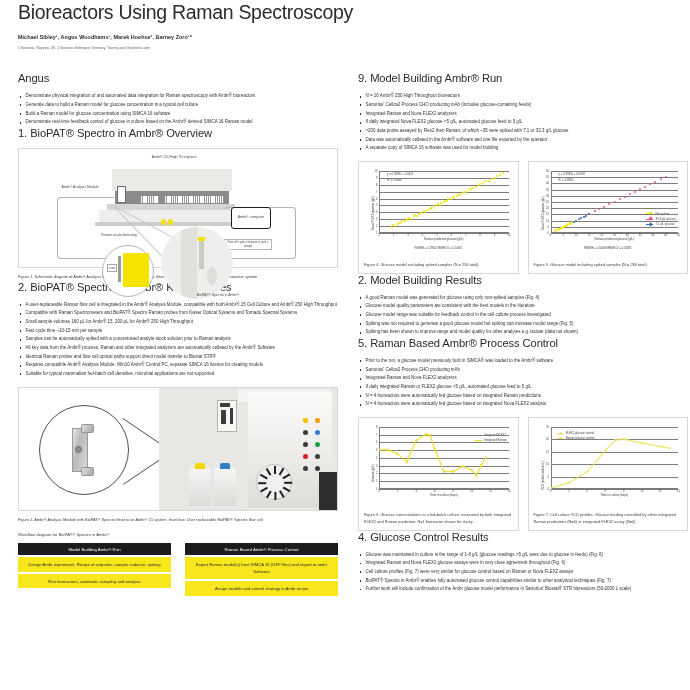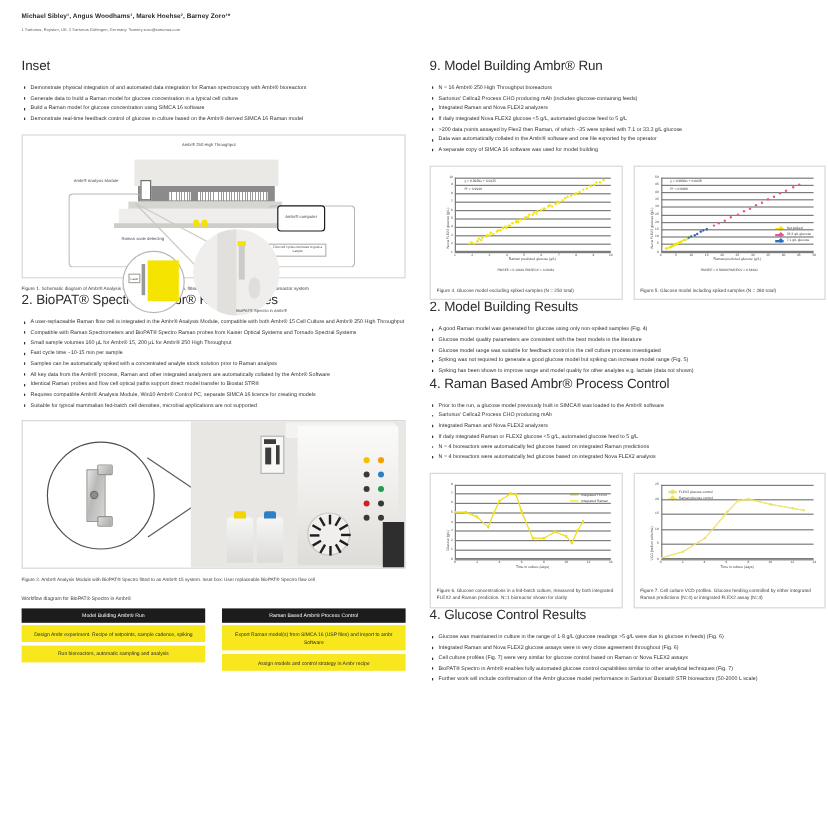--- a/index.html
+++ b/index.html
@@ -162,35 +162,37 @@
   .lg-row { display: flex; align-items: center; gap: 2.2px; white-space: nowrap; }
   .lg-mark { width: 7px; height: 1.4px; position: relative; flex: none; }
   .lg-mark i { position: absolute; left: 2.4px; top: -1.2px; width: 3.4px; height: 3.4px; display: block; }
   .statline { font-size: 2.7px; color: #3a3d3f; text-align: center; margin-top: 1px; }
 </style>
 </head>
 <body>
 
 <div class="poster">
 
+  <div class="title">Bioreactors Using Raman Spectroscopy</div>
   <div class="authors">Michael Sibley¹, Angus Woodhams¹, Marek Hoehse², Barney Zoro¹*</div>
   <div class="affil">1 Sartorius, Royston, UK. 2 Sartorius Göttingen, Germany. *barney.zoro@sartorius.com</div>
 
   <div class="cols">
 
     <div class="col">
 
-      <h2 class="sec">Inset</h2>
+      <h2 class="sec">Angus</h2>
       <ul class="bul">
         <li>Demonstrate physical integration of and automated data integration for Raman spectroscopy with Ambr® bioreactors</li>
         <li>Generate data to build a Raman model for glucose concentration in a typical cell culture</li>
         <li>Build a Raman model for glucose concentration using SIMCA 16 software</li>
         <li>Demonstrate real-time feedback control of glucose in culture based on the Ambr® derived SIMCA 16 Raman model</li>
       </ul>
 
+      <h2 class="sec sec-gap">1. BioPAT® Spectro in Ambr® Overview</h2>
 
       <div class="figbox fig1">
         <div class="schem">
           <div class="sch-label" style="left:110px; top:6px; width:90px;">Ambr® 250 High Throughput</div>
           <div class="sch-label" style="left:40px; top:36px; width:42px;">Ambr® Analysis Module</div>
 
           <div class="vessel-top"></div>
           <div class="vessel-mid"></div>
           <div class="vessel-base"></div>
           <div class="vessel-deck"></div>
@@ -549,21 +551,21 @@
 
       <h2 class="sec sec-gap">2. Model Building Results</h2>
       <ul class="bul">
         <li>A good Raman model was generated for glucose using only non-spiked samples (Fig. 4)</li>
         <li>Glucose model quality parameters are consistent with the best models in the literature</li>
         <li>Glucose model range was suitable for feedback control in the cell culture process investigated</li>
         <li>Spiking was not required to generate a good glucose model but spiking can increase model range (Fig. 5)</li>
         <li>Spiking has been shown to improve range and model quality for other analytes e.g. lactate (data not shown)</li>
       </ul>
 
-      <h2 class="sec sec-gap">4. Raman Based Ambr® Process Control</h2>
+      <h2 class="sec sec-gap">5. Raman Based Ambr® Process Control</h2>
       <ul class="bul">
         <li>Prior to the run, a glucose model previously built in SIMCA® was loaded to the Ambr® software</li>
         <li>Sartorius' Cellca2 Process CHO producing mAb</li>
         <li>Integrated Raman and Nova FLEX2 analyzers</li>
         <li>If daily integrated Raman or FLEX2 glucose &lt;5 g/L, automated glucose feed to 5 g/L</li>
         <li>N = 4 bioreactors were automatically fed glucose based on integrated Raman predictions</li>
         <li>N = 4 bioreactors were automatically fed glucose based on integrated Nova FLEX2 analysis</li>
       </ul>
 
       <div class="chartrow" style="margin-top:8px;">

